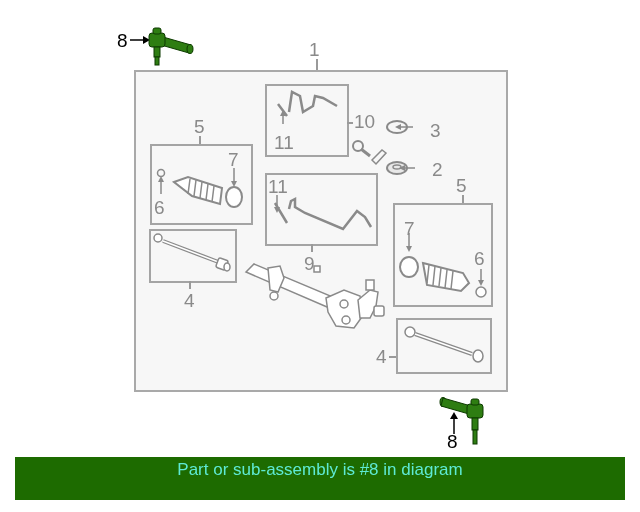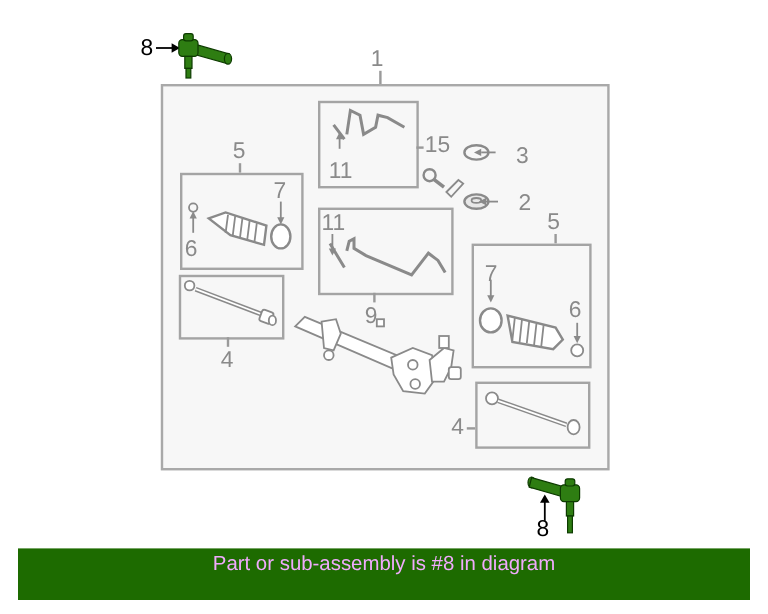--- a/index.html
+++ b/index.html
@@ -3,21 +3,21 @@
 <meta charset="utf-8">
 <style>
   html, body { margin:0; padding:0; background:#ffffff; }
   body { width:640px; height:512px; position:relative; overflow:hidden; font-family:"Liberation Sans", sans-serif; }
   .abs { position:absolute; }
   .num { position:absolute; color:#8a8a8a; font-size:19px; line-height:19px; font-family:"Liberation Sans", sans-serif; }
   .num8 { position:absolute; color:#000; font-size:19px; line-height:19px; font-family:"Liberation Sans", sans-serif; }
   .frame { position:absolute; left:134px; top:70px; width:370px; height:318px; border:2px solid #a9a9a9; background:#f7f7f7; }
   .box { position:absolute; border:2px solid #a4a4a4; background:#f7f7f7; }
   svg { position:absolute; overflow:visible; }
-  .banner { position:absolute; left:15px; top:457px; width:610px; height:43px; background:#1d6b00; color:#f0abfc; text-align:center; font-size:17px; line-height:18px; padding-top:4px; box-sizing:border-box; }
+  .banner { position:absolute; left:15px; top:457px; width:610px; height:43px; background:#1d6b00; color:#5eead4; text-align:center; font-size:17px; line-height:18px; padding-top:4px; box-sizing:border-box; }
 </style>
 </head>
 <body>
 
 <div class="num8" style="left:117px;top:31px;">8</div>
 <svg style="left:128px;top:34px;" width="24" height="12">
   <line x1="2" y1="6" x2="18" y2="6" stroke="#000" stroke-width="1.5"></line>
   <polygon points="15,2 22,6 15,10" fill="#000"></polygon>
 </svg>
 <svg style="left:145px;top:25px;" width="52" height="42">
@@ -37,21 +37,21 @@
 <div class="frame"></div>
 
 <div class="box" style="left:265px;top:84px;width:80px;height:69px;"></div>
 <svg style="left:265px;top:84px;" width="82" height="72">
   <path d="M13,20 L22,32 M24,28 L27,8 L35,12 L38,28 L48,22 L50,12 L58,14 L72,22" fill="none" stroke="#8a8a8a" stroke-width="2.5"></path>
   <line x1="18" y1="40" x2="18" y2="30" stroke="#8a8a8a" stroke-width="1.5"></line>
   <polygon points="15,32 18,26 21,32" fill="#8a8a8a"></polygon>
 </svg>
 <div class="num" style="left:274px;top:133px;">11</div>
 <div class="abs" style="left:347px;top:122px;width:6px;height:2px;background:#9a9a9a;"></div>
-<div class="num" style="left:354px;top:112px;">15</div>
+<div class="num" style="left:354px;top:112px;">10</div>
 
 <svg style="left:385px;top:117px;" width="30" height="22">
   <ellipse cx="12" cy="10" rx="10" ry="6" fill="none" stroke="#8a8a8a" stroke-width="2"></ellipse>
   <line x1="16" y1="10" x2="28" y2="10" stroke="#8a8a8a" stroke-width="1.5"></line>
   <polygon points="16,7 10,10 16,13" fill="#8a8a8a"></polygon>
 </svg>
 <div class="num" style="left:430px;top:121px;">3</div>
 <svg style="left:350px;top:138px;" width="40" height="30">
   <circle cx="8" cy="8" r="5" fill="none" stroke="#8a8a8a" stroke-width="2"></circle>
   <line x1="11" y1="11" x2="20" y2="18" stroke="#8a8a8a" stroke-width="3"></line>

